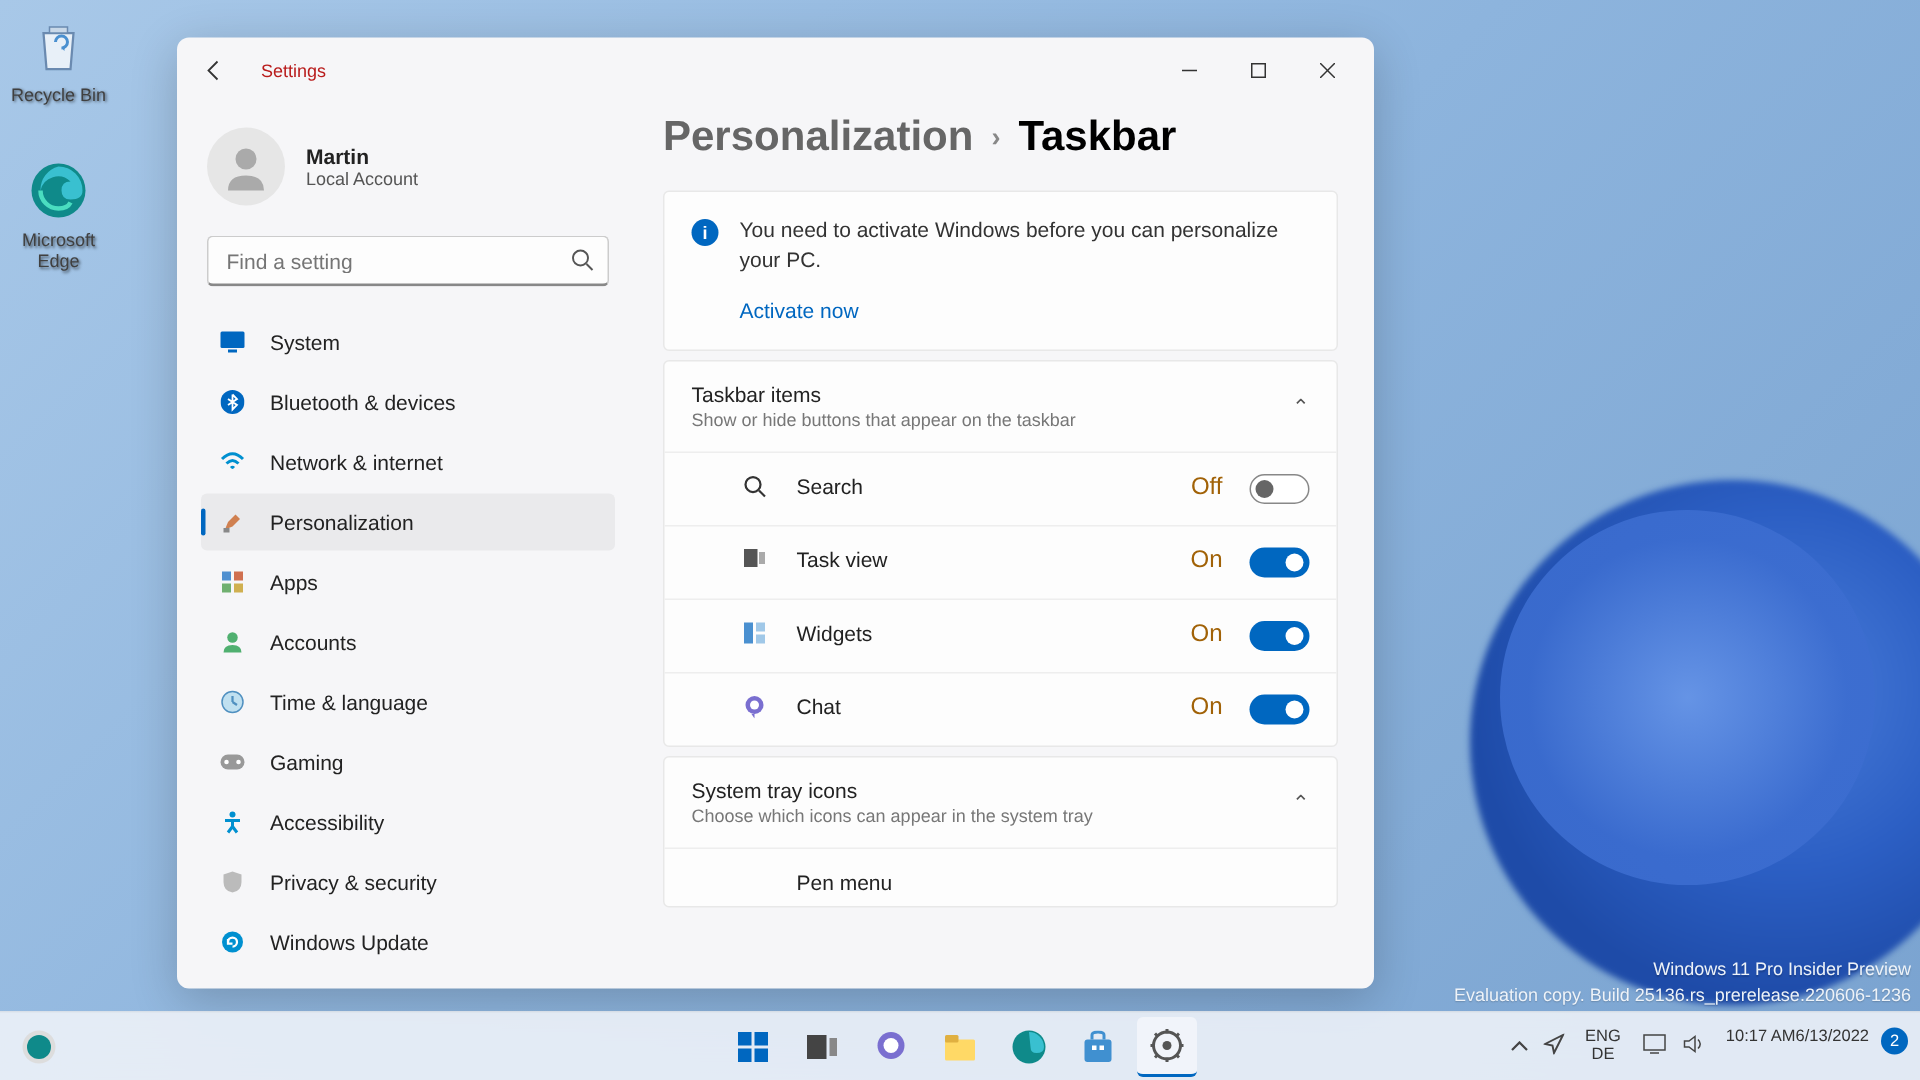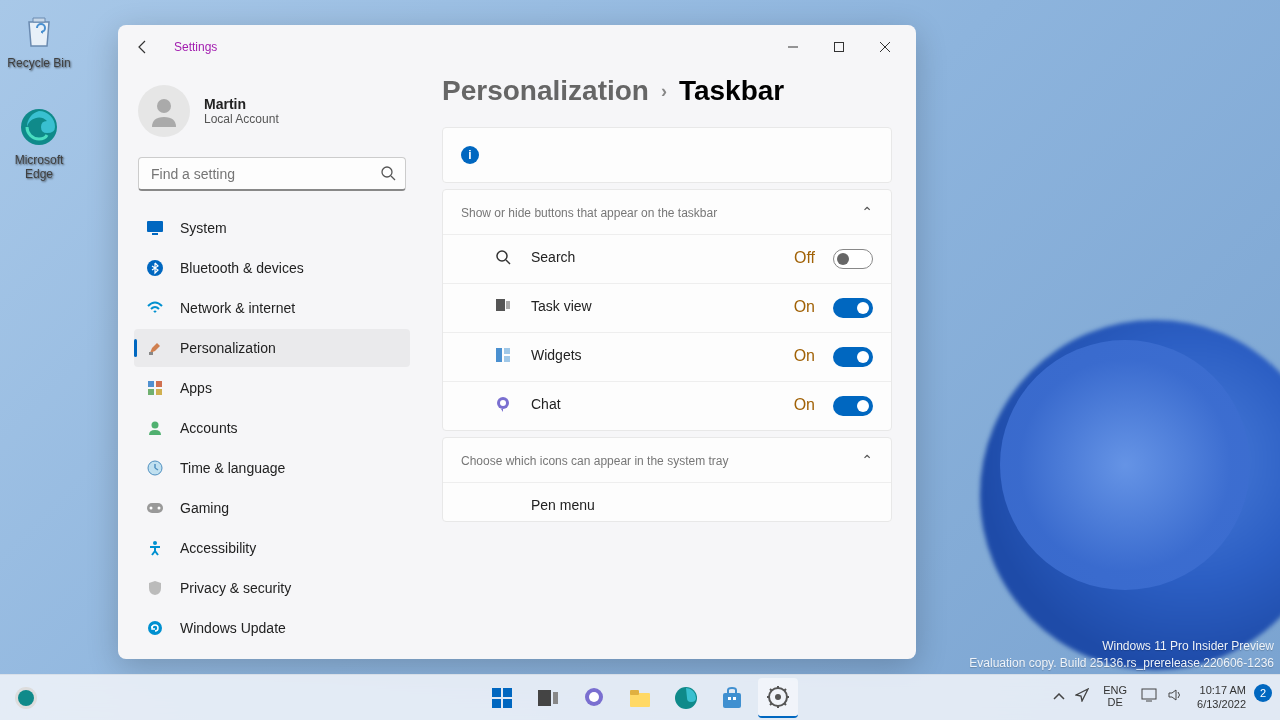--- a/index.html
+++ b/index.html
@@ -13,21 +13,21 @@
 
 .desktop-icon { position: absolute; width: 70px; text-align: center; color: #404040; font-size: 12px; text-shadow: 1px 1px 2px rgba(0,0,0,0.6); cursor: pointer; }
 .desktop-icon .icon-box { width: 44px; height: 44px; margin: 0 auto 4px; display: flex; align-items: center; justify-content: center; }
 .recycle-bin { top: 8px; left: 4px; }
 .edge-icon { top: 105px; left: 4px; }
 
 
 .window { position: absolute; left: 118px; top: 25px; width: 798px; height: 634px; background: #f6f6f8; border-radius: 8px; box-shadow: 0 8px 32px rgba(0,0,0,0.2); display: flex; flex-direction: column; overflow: hidden; }
 .titlebar { height: 44px; display: flex; align-items: center; padding: 0 8px; }
 .titlebar .back { width: 34px; height: 34px; display: flex; align-items: center; justify-content: center; cursor: pointer; border-radius: 4px; }
-.titlebar .title { margin-left: 14px; font-size: 12px; color: #a21caf; }
+.titlebar .title { margin-left: 14px; font-size: 12px; color: #b91c1c; }
 .titlebar .controls { margin-left: auto; display: flex; }
 .win-btn { width: 46px; height: 32px; display: flex; align-items: center; justify-content: center; cursor: pointer; }
 
 .window-body { flex: 1; display: flex; overflow: hidden; }
 
 
 .sidebar { width: 300px; padding: 0 8px 0 16px; display: flex; flex-direction: column; overflow: hidden; }
 .user-block { display: flex; align-items: center; padding: 16px 4px 20px; gap: 14px; }
 .avatar { width: 52px; height: 52px; border-radius: 50%; background: #e6e6e6; display: flex; align-items: center; justify-content: center; }
 .user-name { font-size: 14px; font-weight: 600; color: #222; }
@@ -77,21 +77,21 @@
 
 
 .taskbar { position: absolute; bottom: 0; left: 0; right: 0; height: 46px; background: rgba(239,243,248,0.88); backdrop-filter: blur(20px); display: flex; align-items: center; border-top: 1px solid rgba(0,0,0,0.05); }
 .taskbar-left { position: absolute; left: 6px; display: flex; align-items: center; height: 100%; }
 .taskbar-center { margin: 0 auto; display: flex; gap: 6px; }
 .tb-ico { width: 40px; height: 40px; display: flex; align-items: center; justify-content: center; border-radius: 4px; cursor: pointer; }
 .tb-ico.active { background: rgba(255,255,255,0.5); border-bottom: 2px solid #0067c0; }
 .taskbar-right { position: absolute; right: 8px; display: flex; align-items: flex-start; gap: 8px; font-size: 12px; color: #333; }
 .tray-group { display: flex; align-items: center; gap: 10px; padding: 4px 6px; }
 .lang { display: flex; flex-direction: column; font-size: 11px; line-height: 1.1; text-align: center; }
-.clock { display: flex; flex-direction: column; font-size: 11px; line-height: 1.2; text-align: right; }
+.clock { display: flex; flex-direction: row; font-size: 11px; line-height: 1.2; text-align: right; }
 .badge { width: 18px; height: 18px; border-radius: 50%; background: #0067c0; color: #fff; font-size: 11px; display: flex; align-items: center; justify-content: center; }
 </style>
 </head>
 <body>
 
 <div class="bloom"></div>
 
 <div class="desktop-icon recycle-bin">
   <div class="icon-box">
     <svg width="40" height="40" viewBox="0 0 40 40">
@@ -271,25 +271,30 @@
 
     <div class="main">
       <div class="breadcrumb">
         <span class="crumb-parent">Personalization</span>
         <span class="chev">›</span>
         <span>Taskbar</span>
       </div>
 
       <div class="cardblock activation">
         <div class="info-ico">i</div>
+        <div>
+          <div class="msg">You need to activate Windows before you can personalize your PC.</div>
+          <div class="link">Activate now</div>
+        </div>
       </div>
 
       <div class="cardblock">
         <div class="section-header">
           <div>
+            <div class="st">Taskbar items</div>
             <div class="ss">Show or hide buttons that appear on the taskbar</div>
           </div>
           <span class="chev-up">⌃</span>
         </div>
         <div class="toggle-row">
           <span class="row-ico">
               <svg width="16" height="16">
                 <circle cx="7" cy="7" r="5" fill="none" stroke="#333" stroke-width="1.5"></circle>
                 <line x1="11" y1="11" x2="15" y2="15" stroke="#333" stroke-width="1.5"></line>
               </svg>
@@ -331,20 +336,21 @@
             </span>
           <span class="row-label">Chat</span>
           <span class="state">On</span>
           <div class="toggle on"></div>
         </div>
       </div>
 
       <div class="cardblock">
         <div class="section-header">
           <div>
+            <div class="st">System tray icons</div>
             <div class="ss">Choose which icons can appear in the system tray</div>
           </div>
           <span class="chev-up">⌃</span>
         </div>
         <div class="toggle-row" style="border-top:1px solid #eee;padding-bottom:8px">
           <span class="row-ico"></span>
           <span class="row-label">Pen menu</span>
         </div>
       </div>
     </div>

